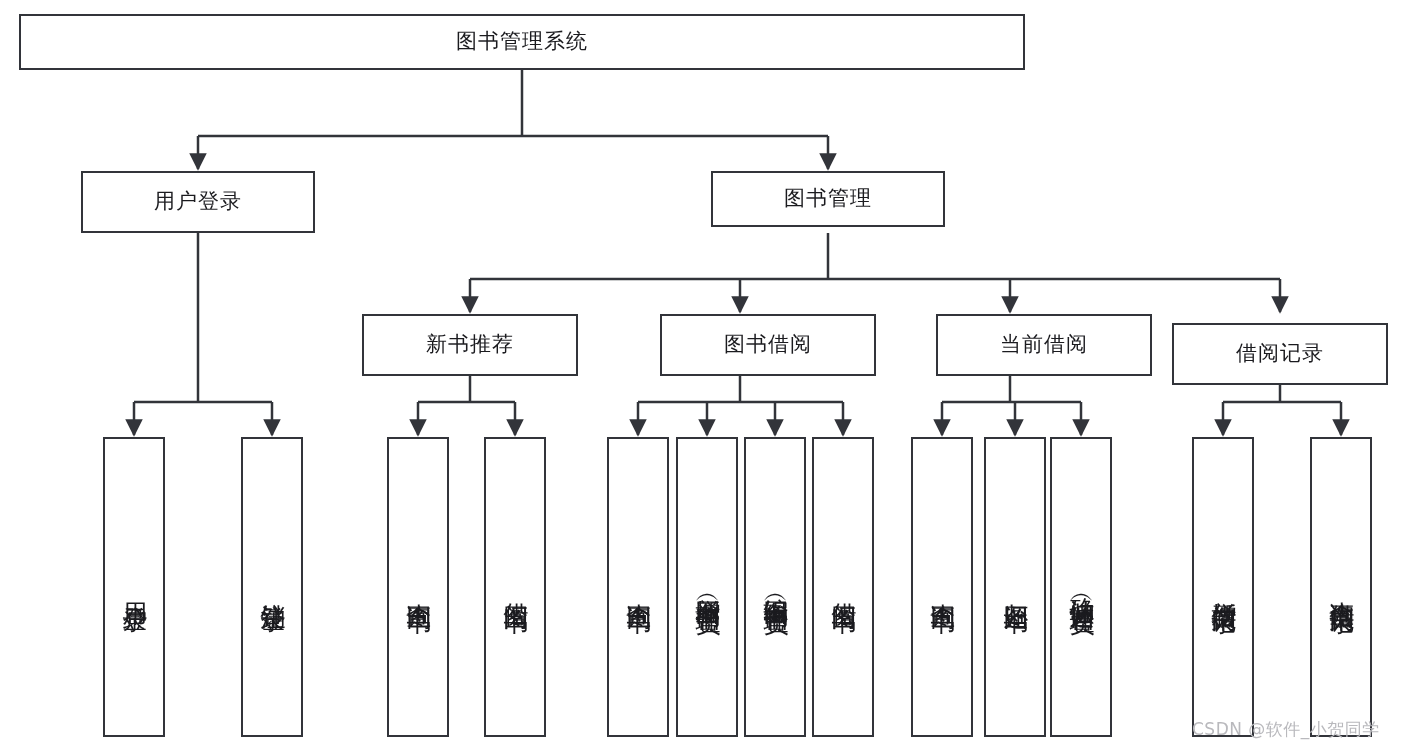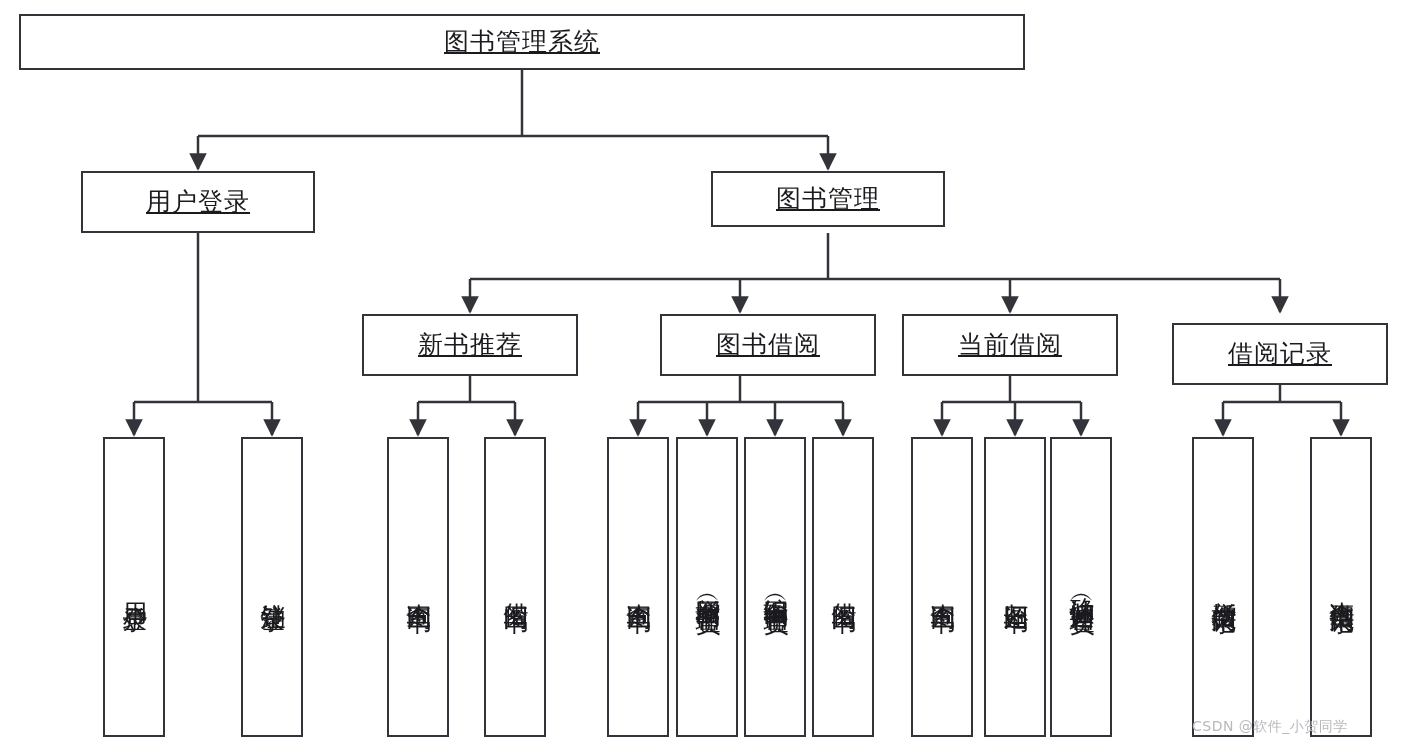--- a/index.html
+++ b/index.html
@@ -21,24 +21,23 @@
     position: absolute;
     box-sizing: border-box;
     border: 2px solid #32343a;
     background: #ffffff;
     display: flex;
     align-items: center;
     justify-content: center;
     color: #1b1b1f;
   }
   .node.horiz {
-    font-size: 25px;
+    font-size: 21px;
     letter-spacing: 1px;
     line-height: 1.1;
-    text-decoration: underline;
   }
   .node.vert {
     writing-mode: vertical-rl;
     text-orientation: upright;
     font-size: 25px;
     line-height: 1.15;
     letter-spacing: 2px;
     padding: 6px 0;
   }
   .node.vert .vtext {
@@ -51,21 +50,21 @@
   #edges {
     position: absolute;
     left: 0;
     top: 0;
     width: 1405px;
     height: 747px;
     pointer-events: none;
   }
   .watermark {
     position: absolute;
-    font-size: 14px;
+    font-size: 17px;
     color: #b9b9bd;
     letter-spacing: 0.5px;
     white-space: nowrap;
     font-family: "DejaVu Sans", "Liberation Sans", sans-serif;
   }
 </style>
 </head>
 <body>
 
 <div id="canvas">
@@ -126,21 +125,21 @@
   </div>
 
   <div class="node horiz" style="left: 362px; top: 314px; width: 216px; height: 62px;">
     <span>新书推荐</span>
   </div>
 
   <div class="node horiz" style="left: 660px; top: 314px; width: 216px; height: 62px;">
     <span>图书借阅</span>
   </div>
 
-  <div class="node horiz" style="left: 902px; top: 314px; width: 216px; height: 62px;">
+  <div class="node horiz" style="left: 936px; top: 314px; width: 216px; height: 62px;">
     <span>当前借阅</span>
   </div>
 
   <div class="node horiz" style="left: 1172px; top: 323px; width: 216px; height: 62px;">
     <span>借阅记录</span>
   </div>
 
   <div class="node vert" style="left: 103px; top: 437px; width: 62px; height: 300px;">
     <span class="vtext">用户登录</span>
   </div>

